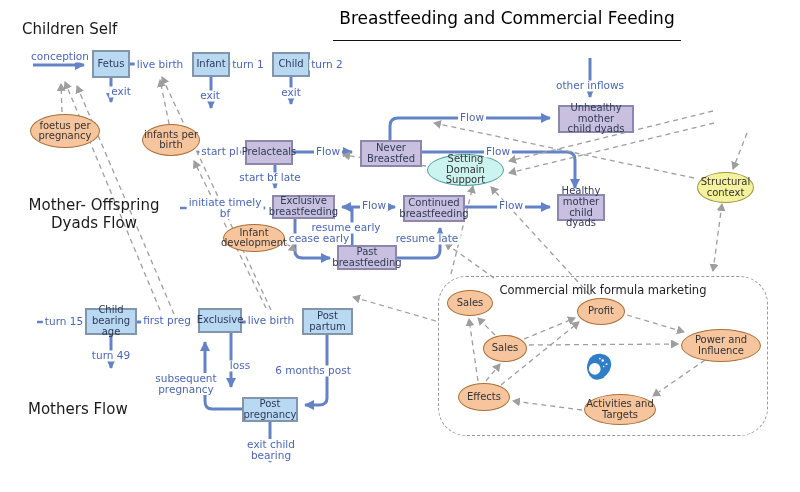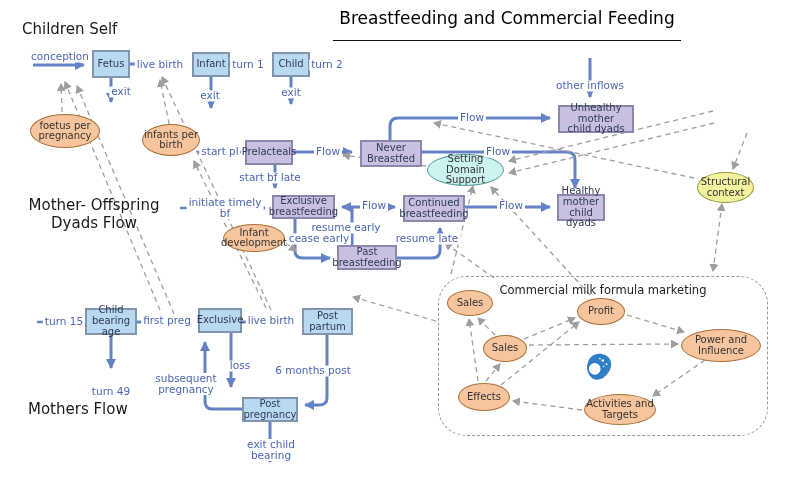--- a/index.html
+++ b/index.html
@@ -212,21 +212,21 @@
   <span class="flab" style="left:270px;top:178px;">start bf late</span>
   <span class="flab" style="left:225px;top:208px;">initiate timely
 bf</span>
   <span class="flab" style="left:346px;top:228px;">resume early</span>
   <span class="flab" style="left:319px;top:239px;">cease early</span>
   <span class="flab" style="left:427px;top:239px;">resume late</span>
   <span class="flab" style="left:590px;top:86px;">other inflows</span>
   <span class="flab" style="left:64px;top:322px;">turn 15</span>
   <span class="flab" style="left:167px;top:321px;">first preg</span>
   <span class="flab" style="left:271px;top:321px;">live birth</span>
-  <span class="flab" style="left:111px;top:356px;margin-top:36px;">turn 49</span>
+  <span class="flab" style="left:111px;top:356px;">turn 49</span>
   <span class="flab" style="left:240px;top:366px;">loss</span>
   <span class="flab" style="left:313px;top:371px;">6 months post</span>
   <span class="flab" style="left:186px;top:384px;">subsequent
 pregnancy</span>
   <span class="flab" style="left:271px;top:450px;">exit child
 bearing</span>
 
 </div>
 
 </body></html>

